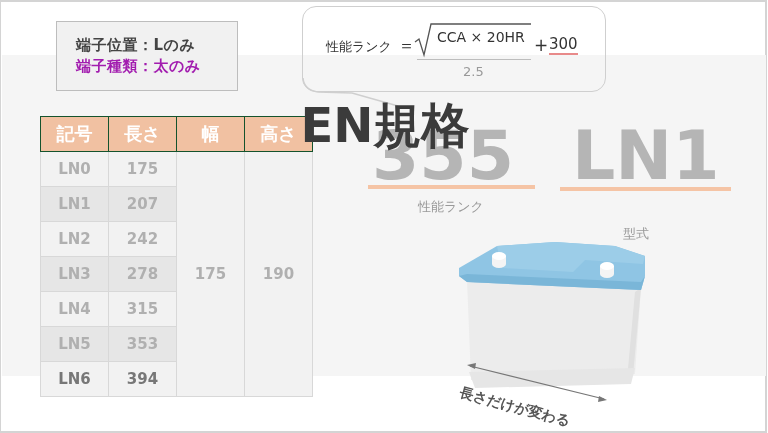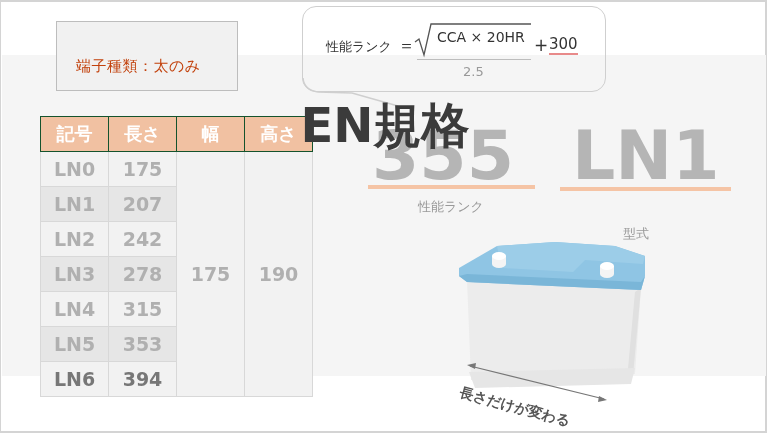--- a/index.html
+++ b/index.html
@@ -1,52 +1,53 @@
 <!DOCTYPE html>
 <html><head>
 <meta charset="utf-8">
 <style>
   html,body{margin:0;padding:0;}
   body{width:768px;height:433px;position:relative;overflow:hidden;background:#fff;font-family:"DejaVu Sans","Liberation Sans",sans-serif;}
   .frame{position:absolute;left:0;top:0;width:764px;height:429px;border:2px solid #d4d4d4;border-left:1px solid #d4d4d4;}
   .band{position:absolute;left:2px;top:55px;width:764px;height:321px;background:#f5f5f5;}
   .infobox{position:absolute;left:56px;top:21px;width:180px;height:68px;border:1px solid #bdbdbd;background:#f1f1f1;}
   .infobox .l1{position:absolute;left:19px;top:14px;font-size:15px;font-weight:bold;color:#444;letter-spacing:0.5px;}
-  .infobox .l2{position:absolute;left:19px;top:35px;font-size:15px;font-weight:normal;color:#c2410c;letter-spacing:0.5px;}
+  .infobox .l2{position:absolute;left:19px;top:35px;font-size:15px;font-weight:bold;color:#a21caf;letter-spacing:0.5px;}
   .callout{position:absolute;left:302px;top:6px;width:302px;height:84px;border:1.5px solid #cfcfcf;border-radius:14px;}
   .tail{position:absolute;left:0;top:0;pointer-events:none;}
   .f-label{position:absolute;left:326px;top:38px;font-size:13px;color:#333;white-space:nowrap;}
   .f-eq{position:absolute;left:398px;top:34px;font-size:17px;color:#333;}
   .f-sqrt{position:absolute;left:413px;top:22px;}
   .f-num{position:absolute;left:437px;top:29px;font-size:14px;color:#333;white-space:nowrap;}
   .f-bar{position:absolute;left:417px;top:59px;width:114px;height:1px;background:#bdbdbd;}
   .f-den{position:absolute;left:463px;top:64px;font-size:13px;color:#999;}
   .f-plus{position:absolute;left:534px;top:35px;font-size:17px;color:#333;}
   .f-const{position:absolute;left:549px;top:36px;font-size:15px;color:#333;border-bottom:2px solid #e88a8a;line-height:17px;}
   table.spec{position:absolute;left:40px;top:116px;border-collapse:collapse;font-weight:bold;}
   table.spec th{width:67px;height:34px;background:#f1c1a2;color:#fff;font-size:18px;border:1px solid #14532d;padding:0;}
-  table.spec td{height:34px;background:#f2f2f2;color:#b0b0b0;font-size:19px;text-align:center;border:1px solid #d8d8d8;padding:0;}
+  table.spec td{height:34px;background:#f2f2f2;color:#b0b0b0;font-size:15px;text-align:center;border:1px solid #d8d8d8;padding:0;}
   table.spec tr.alt td.c{background:#e6e6e6;}
   table.spec td.m{vertical-align:middle;}
   table.spec tr.last td{color:#777;margin-top:32px;}
   .big{position:absolute;font-size:68px;color:#b5b5b5;font-weight:bold;line-height:1;}
   .uline{position:absolute;height:4px;background:#f5c4a5;}
   .sublabel{position:absolute;font-size:13px;color:#999;white-space:nowrap;}
   .title{position:absolute;left:230px;top:86px;width:310px;text-align:center;font-size:48px;font-weight:bold;color:#3b3b3b;line-height:78px;}
   .title div{white-space:nowrap;}
   .battery{position:absolute;left:455px;top:232px;}
   .len-label{position:absolute;left:462px;top:384px;font-size:14px;color:#555;font-weight:bold;transform:rotate(15deg);transform-origin:left top;white-space:nowrap;}
 </style>
 </head>
 <body>
 
 <div class="frame"></div>
 <div class="band"></div>
 
 <div class="infobox">
+  <div class="l1">端子位置：Lのみ</div>
   <div class="l2">端子種類：太のみ</div>
 </div>
 
 <div class="callout"></div>
 <svg class="tail" width="768" height="433">
   <path d="M303 78 Q304 90 318 92 L352 93 L398 106" fill="none" stroke="#cfcfcf" stroke-width="1.5"></path>
 </svg>
 <span class="f-label">性能ランク</span>
 <span class="f-eq">＝</span>
 <svg class="f-sqrt" width="120" height="36">

